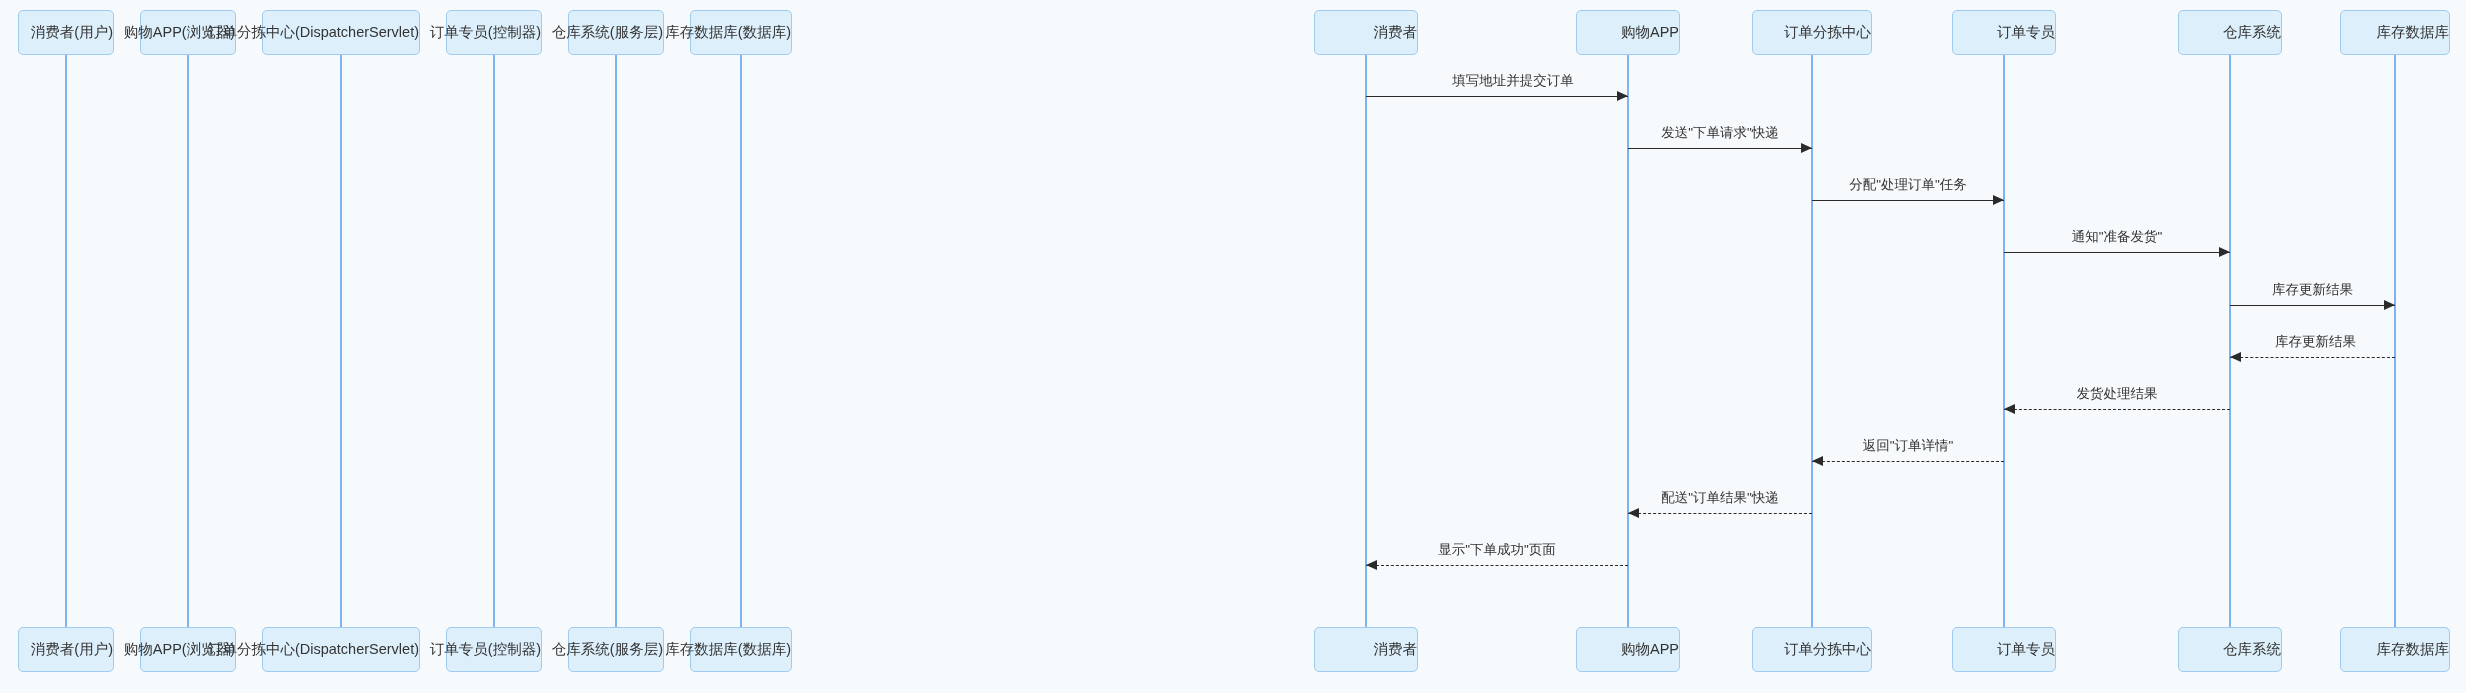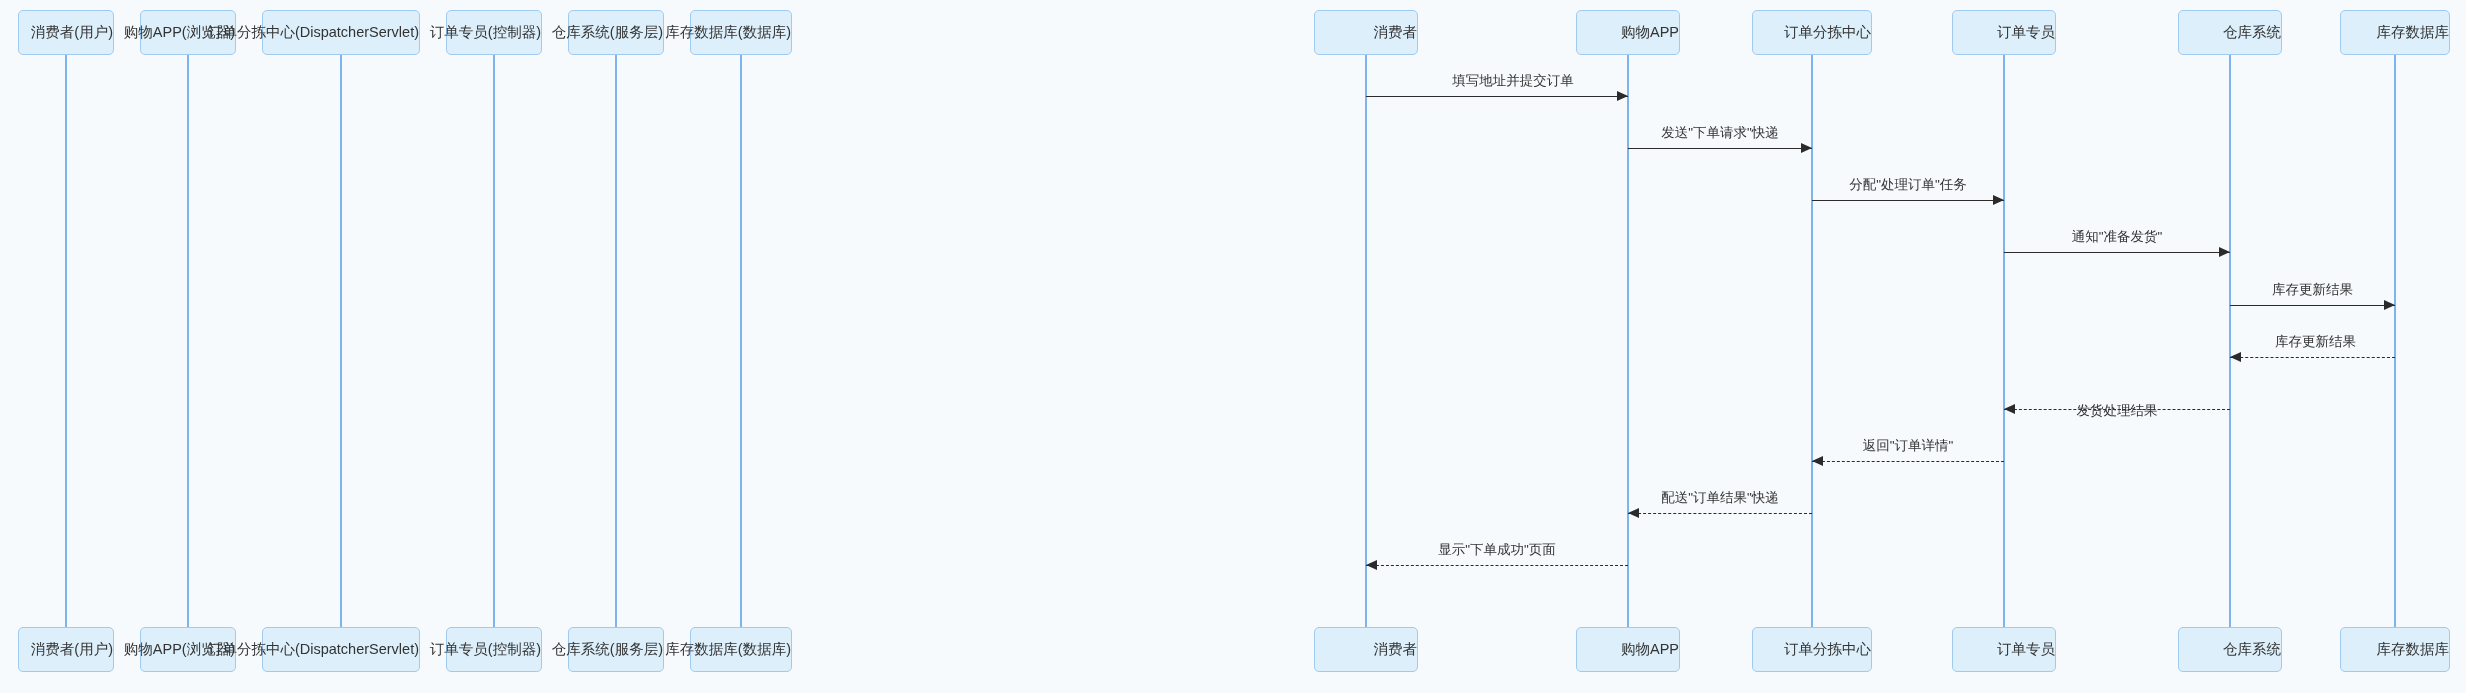--- a/index.html
+++ b/index.html
@@ -184,21 +184,21 @@
     <div class="arrow-head right" style="top: 247.2px; left: 2219px;"></div>
     <div class="msg-label" style="left: 2004px; width: 226px; top: 228px;">通知"准备发货"</div>
     <div class="msg-line" style="left: 2230px; top: 305px; width: 165px;"></div>
     <div class="arrow-head right" style="top: 300.2px; left: 2384px;"></div>
     <div class="msg-label" style="left: 2230px; width: 165px; top: 281px;">库存更新结果</div>
     <div class="msg-line dashed" style="left: 2230px; top: 357px; width: 165px;"></div>
     <div class="arrow-head left" style="top: 352.2px; left: 2230px;"></div>
     <div class="msg-label" style="left: 2230px; width: 171px; top: 333px;">库存更新结果</div>
     <div class="msg-line dashed" style="left: 2004px; top: 409px; width: 226px;"></div>
     <div class="arrow-head left" style="top: 404.2px; left: 2004px;"></div>
-    <div class="msg-label" style="left: 2004px; width: 226px; top: 402px;">发货处理结果</div>
+    <div class="msg-label" style="left: 2004px; width: 226px; top: 385px;">发货处理结果</div>
     <div class="msg-line dashed" style="left: 1812px; top: 461px; width: 192px;"></div>
     <div class="arrow-head left" style="top: 456.2px; left: 1812px;"></div>
     <div class="msg-label" style="left: 1812px; width: 192px; top: 437px;">返回"订单详情"</div>
     <div class="msg-line dashed" style="left: 1628px; top: 513px; width: 184px;"></div>
     <div class="arrow-head left" style="top: 508.2px; left: 1628px;"></div>
     <div class="msg-label" style="left: 1628px; width: 184px; top: 489px;">配送"订单结果"快递</div>
     <div class="msg-line dashed" style="left: 1366px; top: 565px; width: 262px;"></div>
     <div class="arrow-head left" style="top: 560.2px; left: 1366px;"></div>
     <div class="msg-label" style="left: 1366px; width: 262px; top: 541px;">显示"下单成功"页面</div>
   </div>

